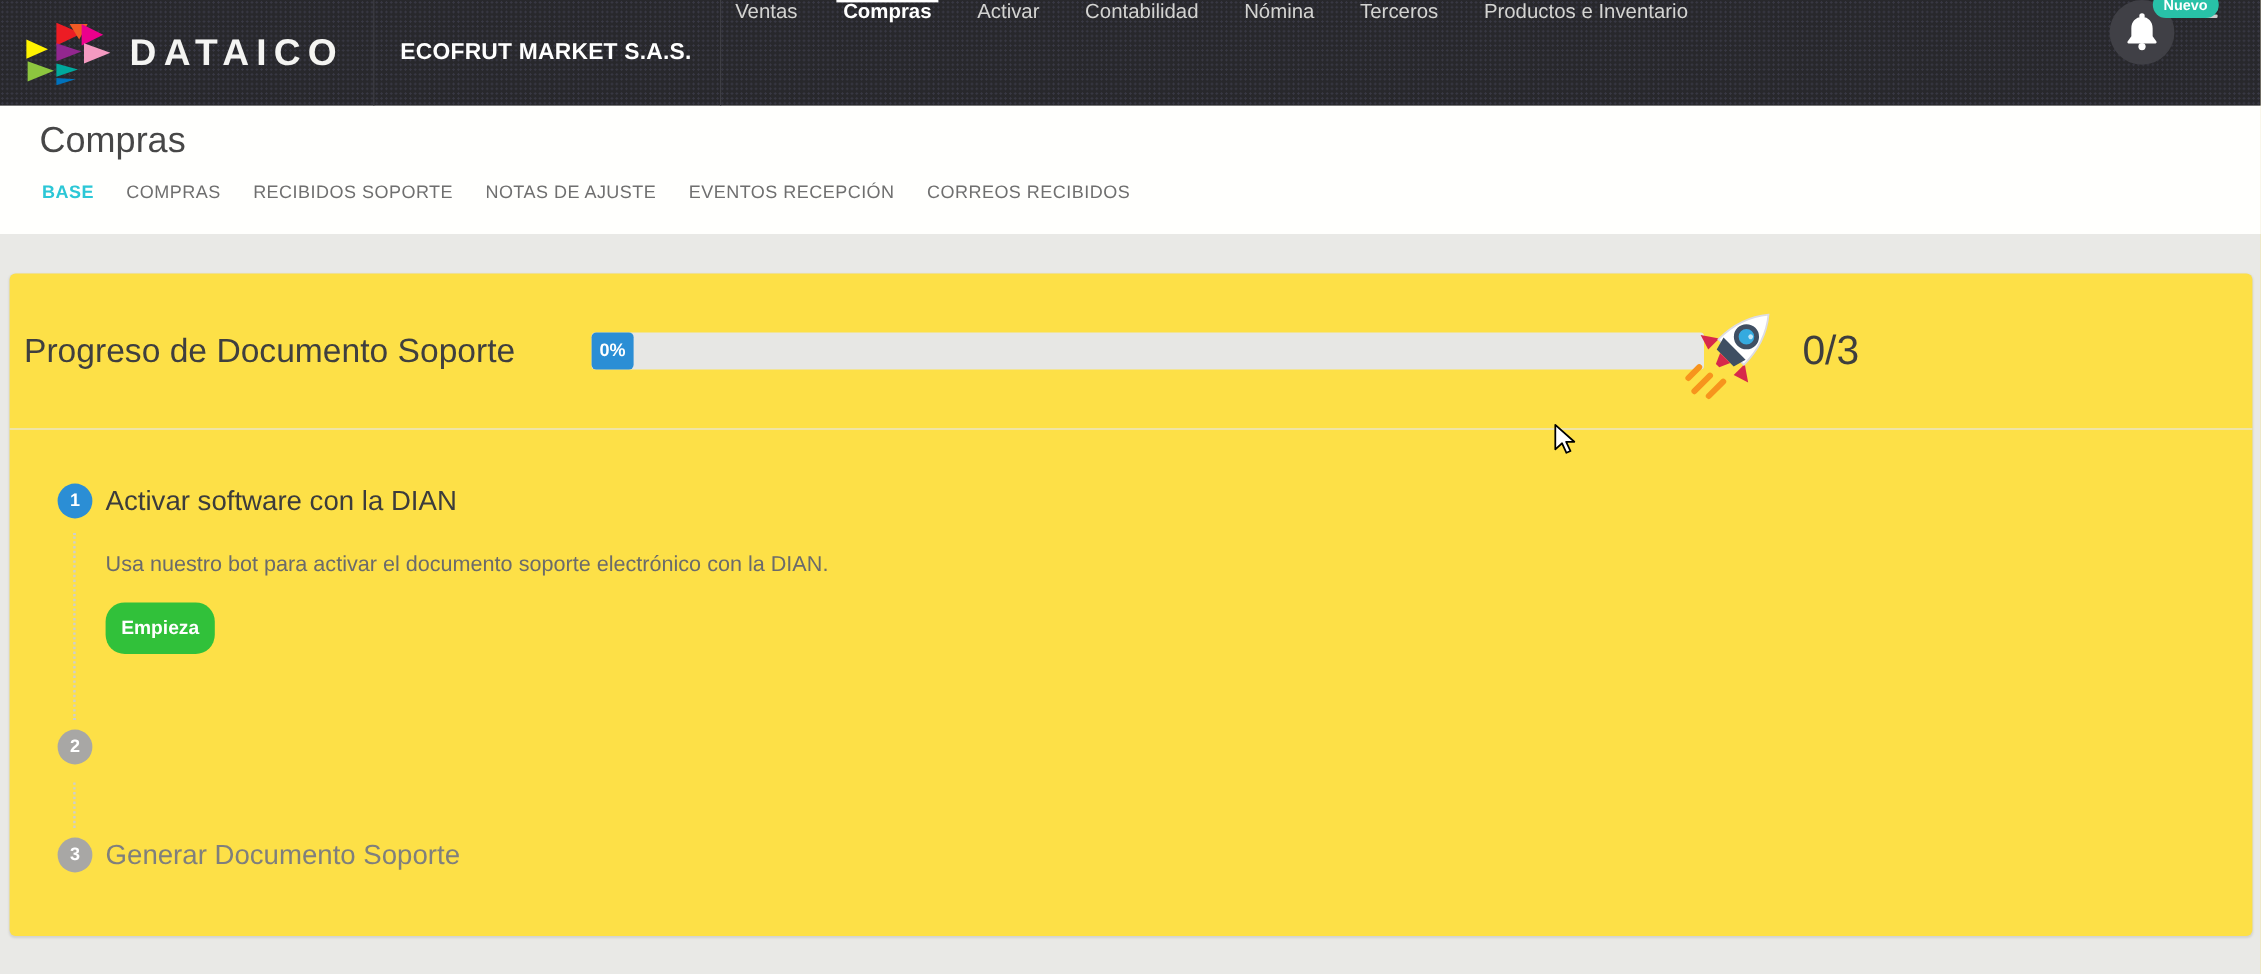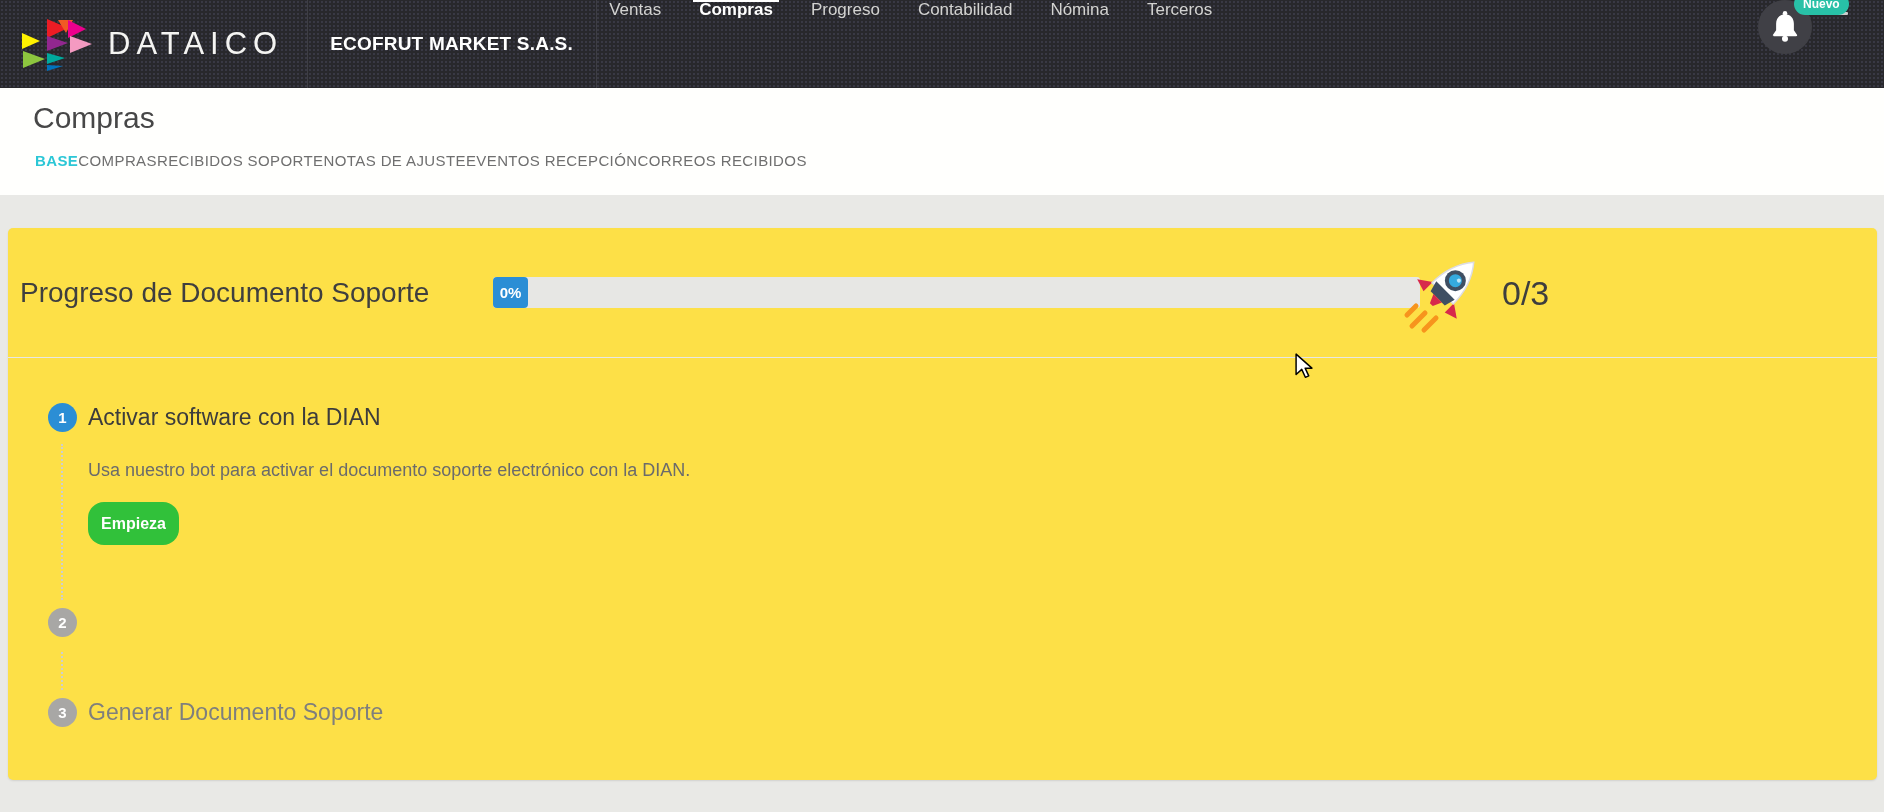--- a/index.html
+++ b/index.html
@@ -10,39 +10,39 @@
     -webkit-font-smoothing:antialiased;
   }
   
   .navbar{
     height:88px;background:#28282c;
     background-image:radial-gradient(circle,rgba(100,100,130,.28) 1px,transparent 1.1px);
     background-size:4px 4px;
     display:flex;align-items:stretch;position:relative;
   }
   .brand{display:flex;align-items:center;gap:16px;padding:0 24px 0 20px;}
-  .brand-name{font-size:31px;font-weight:400;letter-spacing:6px;color:#f4f4f2;}
+  .brand-name{font-size:31px;font-weight:700;letter-spacing:6px;color:#f4f4f2;}
   .v-divider{width:1px;background:#3e3e44;}
   .company{display:flex;align-items:center;width:288px;box-sizing:border-box;padding:0 22px;
     color:#ffffff;font-weight:700;font-size:19px;letter-spacing:.2px;}
   .nav-items{display:flex;align-items:flex-start;gap:38px;margin-left:12px;}
   .nav-item{display:flex;align-items:center;color:#d3d3d1;font-size:17px;cursor:pointer;position:relative;}
   .nav-item.active{color:#ffffff;font-weight:700;}
   .nav-item.active::after{content:"";position:absolute;left:-6px;right:-6px;bottom:18px;height:3px;background:#ffffff;}
   .nav-right{margin-left:auto;display:flex;align-items:flex-start;gap:20px;padding-right:36px;}
   .bell-btn{width:54px;height:54px;border-radius:50%;background:#404046;position:relative;
     display:flex;align-items:center;justify-content:center;cursor:pointer;flex:0 0 auto;}
   .nuevo-badge{position:absolute;top:-7px;left:36px;background:#28c1a7;color:#fff;
     font-size:12px;font-weight:700;padding:4px 9px;border-radius:11px;white-space:nowrap;}
   .menu-btn{display:flex;flex-direction:column;gap:3px;cursor:pointer;}
   .menu-btn span{display:block;width:16px;height:3px;background:#cdcdcd;border-radius:1px;}
   
   .page-header{background:#fffffd;height:107px;box-sizing:border-box;padding:12px 0 0 33px;}
   .page-title{margin:0;font-size:30px;font-weight:400;color:#474747;line-height:36px;}
-  .tabs{display:flex;margin-top:16px;margin-left:2px;}
+  .tabs{display:flex;gap:27px;margin-top:16px;margin-left:2px;}
   .tab{font-size:15px;color:#6f6f6f;letter-spacing:.4px;cursor:pointer;}
   .tab.active{color:#2cc7d6;font-weight:700;}
   
   .card{position:absolute;left:8px;top:228px;width:1869px;height:552px;
     background:#fde047;border-radius:5px;box-shadow:0 1px 2px rgba(0,0,0,.10);}
   .progress-row{position:absolute;top:0;left:0;right:0;height:129px;border-bottom:1px solid #e7e7e4;}
   .progress-title{position:absolute;left:12px;top:50%;transform:translateY(-50%);
     font-size:28px;font-weight:400;color:#3f3f3f;}
   .progress-bar{position:absolute;left:485px;top:49px;width:927px;height:31px;
     background:#e7e7e4;border-radius:3px;}
@@ -85,24 +85,25 @@
       <polygon fill="#0072bc" points="27,48 27,54 43,49"></polygon>
     </svg>
     <span class="brand-name">DATAICO</span>
   </div>
   <div class="v-divider"></div>
   <div class="company">ECOFRUT MARKET S.A.S.</div>
   <div class="v-divider"></div>
   <div class="nav-items">
     <div class="nav-item">Ventas</div>
     <div class="nav-item active">Compras</div>
-    <div class="nav-item">Progreso</div>
+    <div class="nav-item">Activar</div>
     <div class="nav-item">Contabilidad</div>
     <div class="nav-item">Nómina</div>
     <div class="nav-item">Terceros</div>
+    <div class="nav-item">Productos e Inventario</div>
   </div>
   <div class="nav-right">
     <div class="bell-btn">
       <svg width="34" height="36" viewBox="0 0 36 38">
         <circle cx="18" cy="4.5" r="2.4" fill="#ffffff"></circle>
         <path fill="#ffffff" d="M18 5.5 c-5.8 0 -9.4 4.3 -9.4 10 V22.5 l-3.3 4.6 c-.5.7 0 1.6.9 1.6 h23.6 c.9 0 1.4-.9.9-1.6 l-3.3-4.6 V15.5 c0-5.7-3.6-10-9.4-10 Z"></path>
         <circle cx="18" cy="31.5" r="3.2" fill="#ffffff"></circle>
       </svg>
       <span class="nuevo-badge">Nuevo</span>
     </div>

